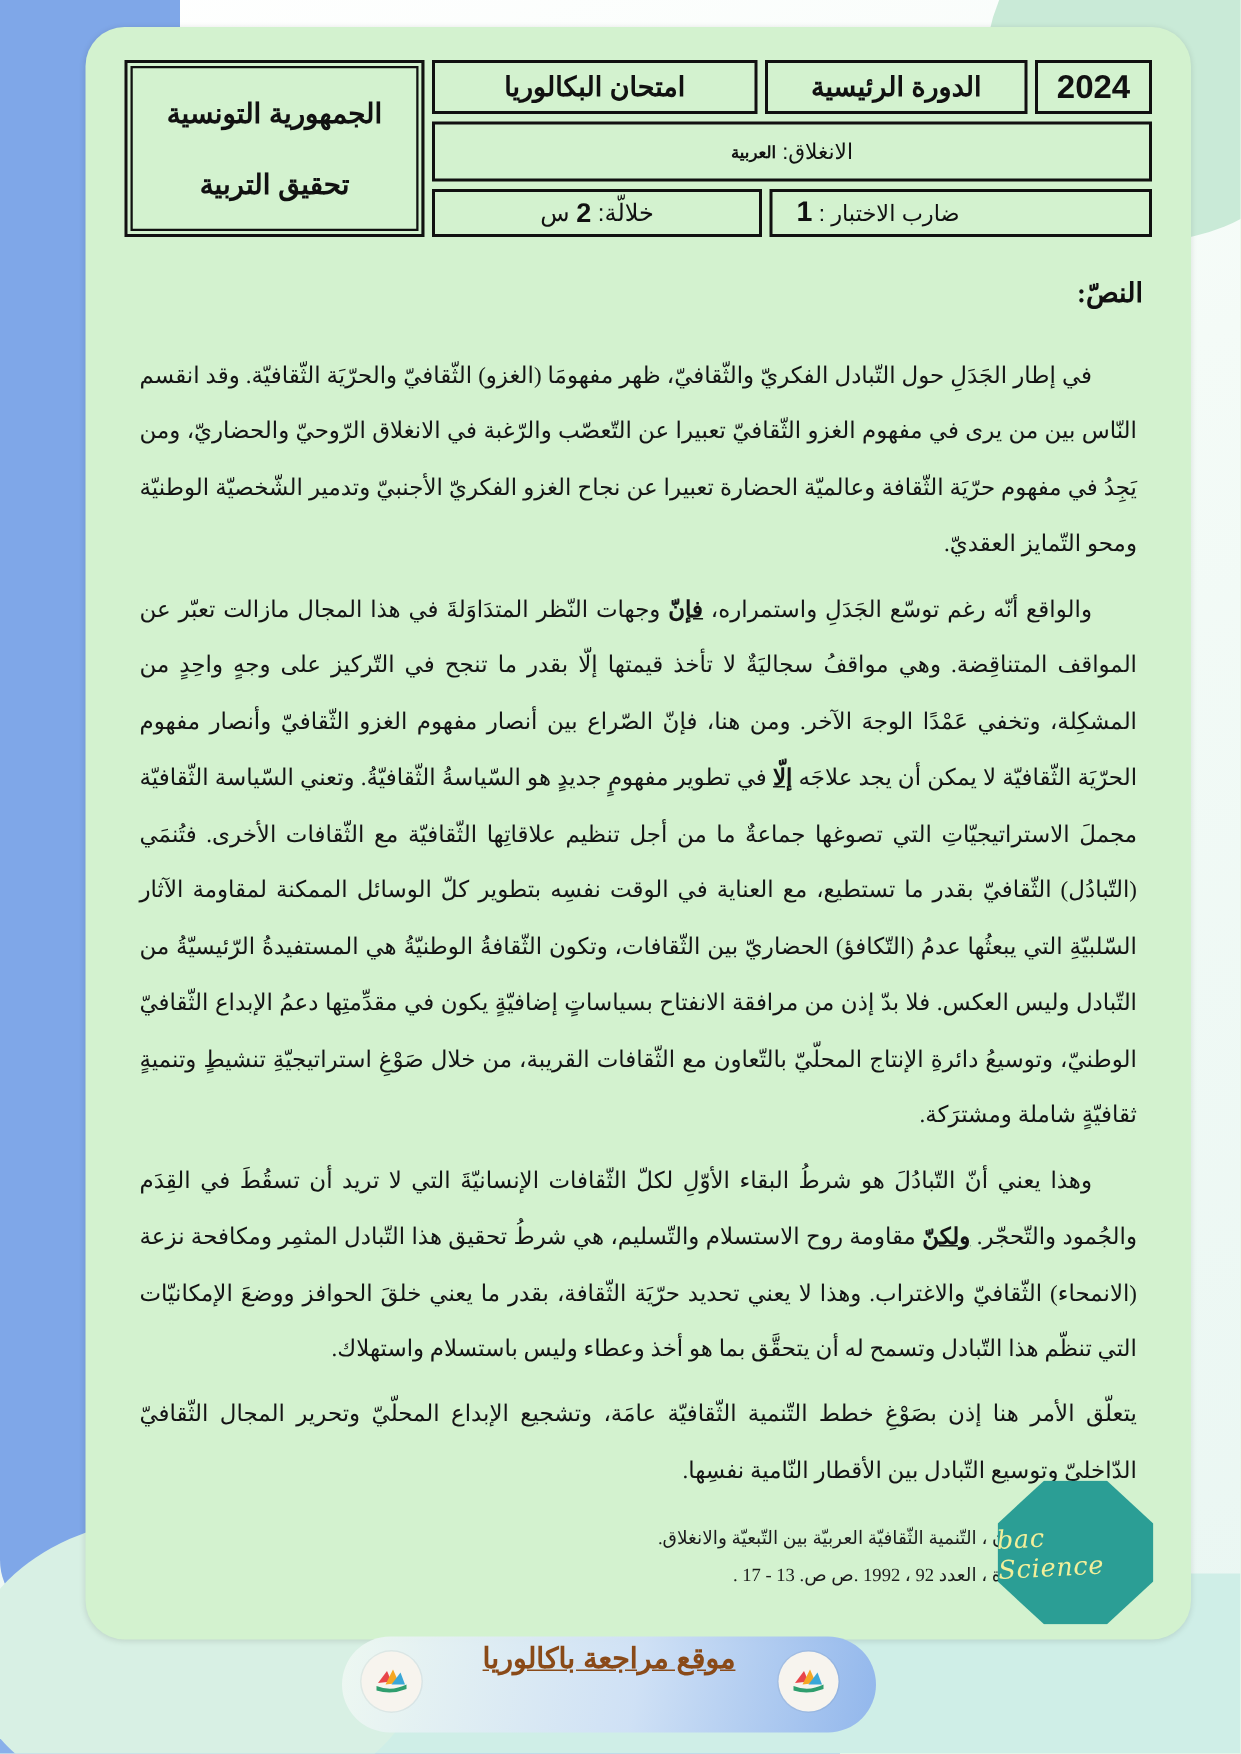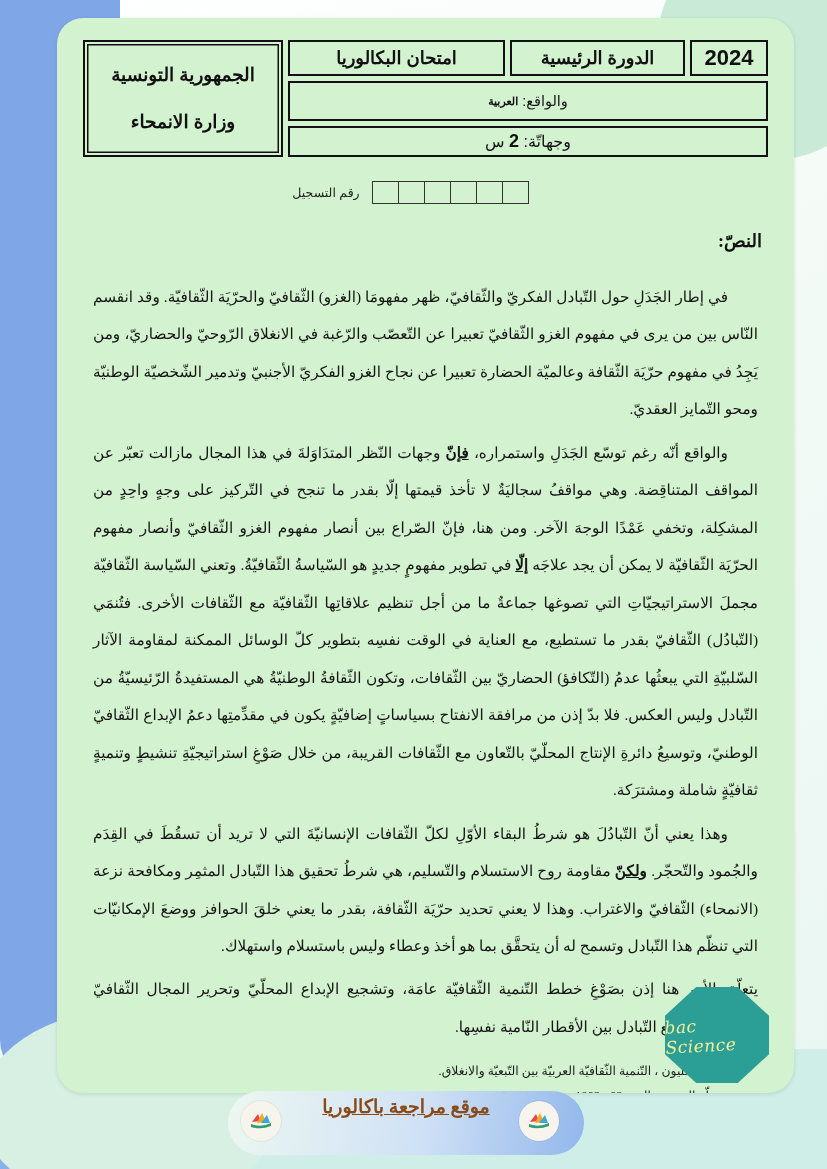--- a/index.html
+++ b/index.html
@@ -298,21 +298,21 @@
     top: 4px;
     width: 356px;
     text-align: center;
     direction: rtl;
   }
   .foot-ar {
     font-size: 19px;
     font-weight: bold;
     color: #8a4a18;
     text-decoration: underline;
-    font-family: Liberation Serif, serif;
+    font-family: Liberation Sans, sans-serif;
     line-height: 1.45;
   }
   .foot-url {
     font-size: 20px;
     font-weight: bold;
     color: #8a4a18;
     text-decoration: underline;
     direction: ltr;
     font-family: "Liberation Sans", sans-serif;
     letter-spacing: 0.5px;
@@ -345,57 +345,51 @@
   <div class="blob-mint-bottom"></div>
 </div>
 
 <div id="page">
   <div id="page-inner">
 
     <div class="hdr">
 
       <div class="hdr-right">
         <div>الجمهورية التونسية</div>
-        <div>وزارة الانمحاء</div>
+        <div>تحقيق التربية</div>
       </div>
 
       <div class="hdr-left">
 
         <div class="hdr-row">
           <div class="cell exam">امتحان البكالوريا</div>
           <div class="cell dawra">الدورة الرئيسية</div>
           <div class="cell year">2024</div>
         </div>
 
         <div class="hdr-row">
           <div class="cell subj">
-            <span>والواقع:</span>&nbsp;<b>العربية</b>
+            <span>الانغلاق:</span>&nbsp;<b>العربية</b>
           </div>
         </div>
 
         <div class="hdr-row">
           <div class="cell hissa">
-            <span>وجهاتّة:</span>&nbsp;<b>2</b>&nbsp;<span>س</span>
+            <span>خلالّة:</span>&nbsp;<b>2</b>&nbsp;<span>س</span>
+          </div>
+          <div class="cell darib">
+            <span class="inner">
+              <span>ضارب الاختبار :</span>&nbsp;<b>1</b>
+            </span>
           </div>
         </div>
 
       </div>
     </div>
 
-    <div class="reg-wrap">
-      <span class="reg-label">رقم التسجيل</span>
-      <span class="reg-boxes" id="reg-boxes">
-          <i></i>
-          <i></i>
-          <i></i>
-          <i></i>
-          <i></i>
-          <i></i>
-        </span>
-    </div>
 
     <div class="nass-head">النصّ:</div>
 
     <div class="body-text" id="body-text">
         <p><span>في إطار الجَدَلِ حول التّبادل الفكريّ والثّقافيّ، ظهر مفهومَا (الغزو) الثّقافيّ والحرّيَة الثّقافيّة. وقد انقسم النّاس بين من يرى في مفهوم الغزو الثّقافيّ تعبيرا عن التّعصّب والرّغبة في الانغلاق الرّوحيّ والحضاريّ، ومن يَجِدُ في مفهوم حرّيَة الثّقافة وعالميّة الحضارة تعبيرا عن نجاح الغزو الفكريّ الأجنبيّ وتدمير الشّخصيّة الوطنيّة ومحو التّمايز العقديّ.</span></p>
         <p><span>والواقع أنّه رغم توسّع الجَدَلِ واستمراره، </span><u>فإنّ</u><span> وجهات النّظر المتدَاوَلةَ في هذا المجال مازالت تعبّر عن المواقف المتناقِضة. وهي مواقفُ سجاليَةٌ لا تأخذ قيمتها إلّا بقدر ما تنجح في التّركيز على وجهٍ واحِدٍ من المشكِلة، وتخفي عَمْدًا الوجهَ الآخر. ومن هنا، فإنّ الصّراع بين أنصار مفهوم الغزو الثّقافيّ وأنصار مفهوم الحرّيَة الثّقافيّة لا يمكن أن يجد علاجَه </span><u>إلّا</u><span> في تطوير مفهومٍ جديدٍ هو السّياسةُ الثّقافيّةُ. وتعني السّياسة الثّقافيّة مجملَ الاستراتيجيّاتِ التي تصوغها جماعةٌ ما من أجل تنظيم علاقاتِها الثّقافيّة مع الثّقافات الأخرى. فتُنمَي (التّبادُل) الثّقافيّ بقدر ما تستطيع، مع العناية في الوقت نفسِه بتطوير كلّ الوسائل الممكنة لمقاومة الآثار السّلبيّةِ التي يبعثُها عدمُ (التّكافؤ) الحضاريّ بين الثّقافات، وتكون الثّقافةُ الوطنيّةُ هي المستفيدةُ الرّئيسيّةُ من التّبادل وليس العكس.  فلا بدّ إذن من مرافقة الانفتاح بسياساتٍ إضافيّةٍ يكون في مقدِّمتِها دعمُ الإبداع الثّقافيّ الوطنيّ، وتوسيعُ دائرةِ الإنتاج المحلّيّ بالتّعاون مع الثّقافات القريبة، من خلال صَوْغِ استراتيجيّةِ تنشيطٍ وتنميةٍ ثقافيّةٍ شاملة ومشترَكة.</span></p>
         <p><span>وهذا يعني أنّ التّبادُلَ هو شرطُ البقاء الأوّلِ لكلّ الثّقافات الإنسانيّةَ التي لا تريد أن تسقُطَ في القِدَم والجُمود والتّحجّر. </span><u>ولكنّ</u><span> مقاومة روح الاستسلام والتّسليم، هي شرطُ تحقيق هذا التّبادل المثمِر ومكافحة نزعة (الانمحاء) الثّقافيّ والاغتراب. وهذا لا يعني تحديد حرّيَة الثّقافة، بقدر ما يعني خلقَ الحوافز ووضعَ الإمكانيّات التي تنظّم هذا التّبادل وتسمح له أن يتحقَّق بما هو أخذ وعطاء وليس باستسلام واستهلاك.</span></p>
         <p class="noindent"><span>يتعلّق الأمر هنا إذن بصَوْغِ خطط التّنمية الثّقافيّة عامَة، وتشجيع الإبداع المحلّيّ وتحرير المجال الثّقافيّ الدّاخليّ وتوسيع التّبادل بين الأقطار النّامية نفسِها.</span></p>
       </div>
 

